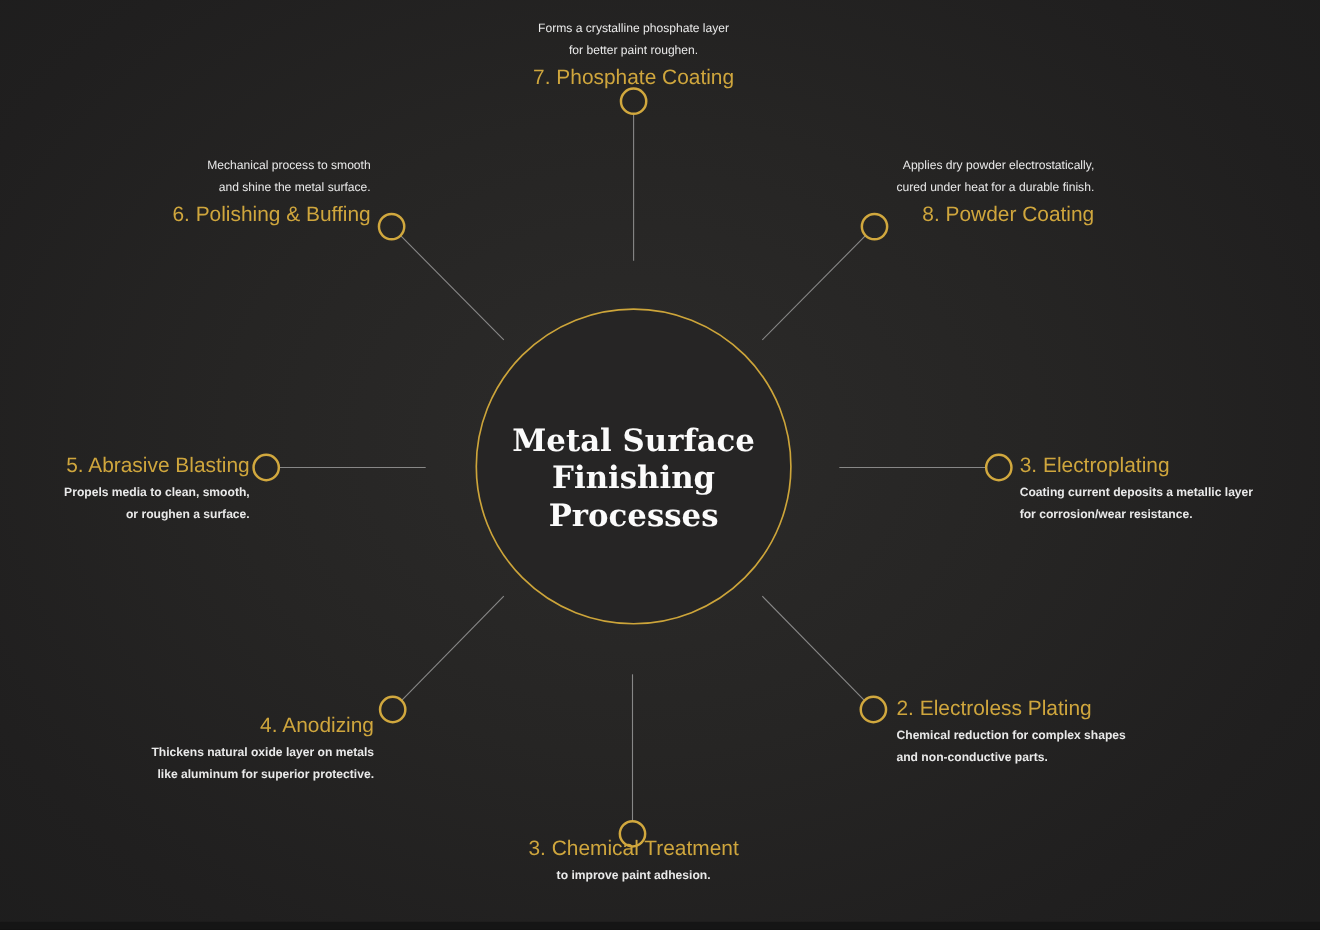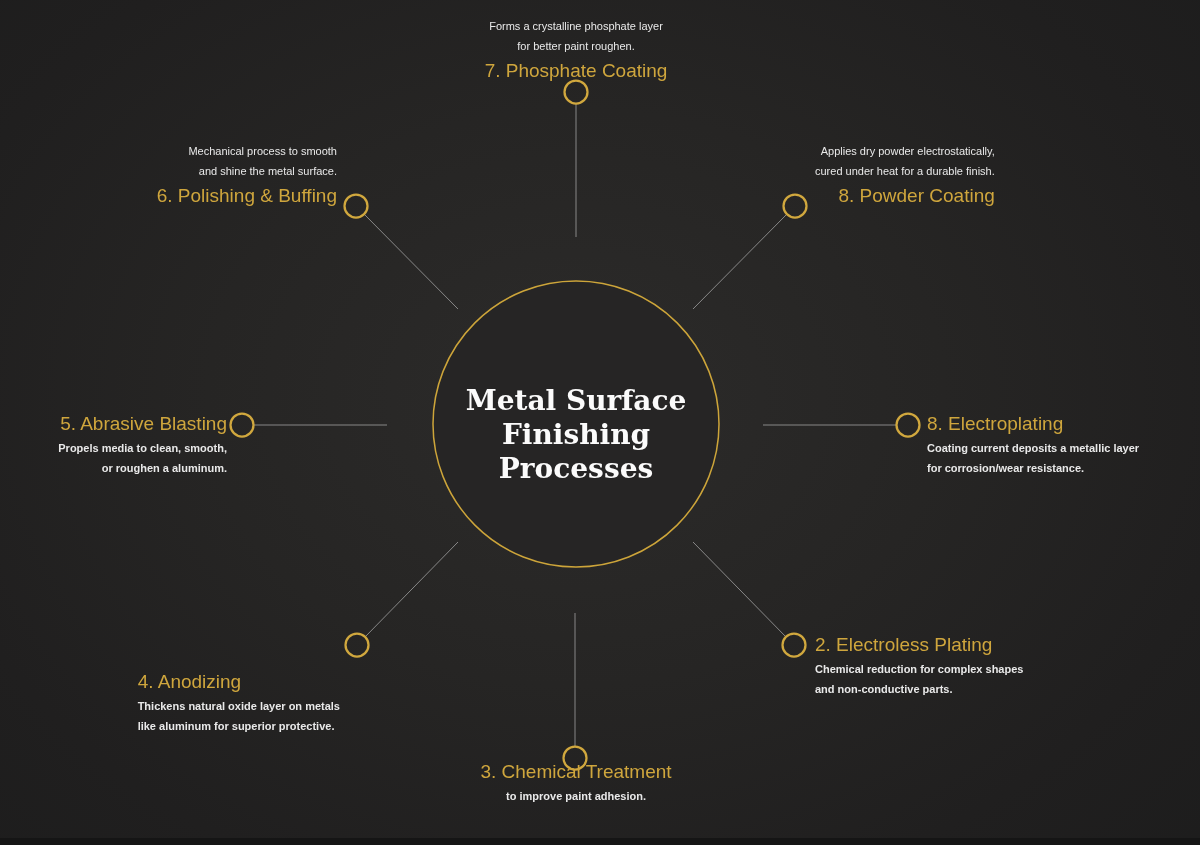--- a/index.html
+++ b/index.html
@@ -34,21 +34,21 @@
     font-size:11px;line-height:20px;
     color:#e9e9e9;
   }
   .node-desc.above{margin-bottom:3px;}
   .node-desc.below{margin-top:2px;font-weight:bold;}
 
   
   .n1{left:927px;top:412px;text-align:left;}
   .n2{left:815px;top:633px;text-align:left;}
   .n3{left:376px;top:760px;width:400px;text-align:center;}
-  .n4{right:860px;top:670px;}
+  .n4{right:860px;top:648px;text-align:right;}
   .n5{right:973px;top:412px;text-align:right;}
   .n6{right:863px;top:141px;text-align:right;}
   .n7{left:376px;top:16px;width:400px;text-align:center;}
   .n8{left:815px;top:141px;text-align:right;}
 
   .bottom-bar{
     position:absolute;left:0;top:838px;width:1200px;height:7px;
     background:#151515;
   }
 </style>
@@ -80,21 +80,21 @@
     <circle class="node-circle" cx="795" cy="206" r="11.5"></circle>
   </svg>
 
   <div class="center-title">
     <div>Metal Surface</div>
     <div>Finishing</div>
     <div>Processes</div>
   </div>
 
   <div class="node n1">
-    <div class="node-title">8. Electroplating</div>
+    <div class="node-title">3. Electroplating</div>
     <div class="node-desc below">
       <div>Coating current deposits a metallic layer</div>
       <div>for corrosion/wear resistance.</div>
     </div>
   </div>
 
   <div class="node n2">
     <div class="node-title">2. Electroless Plating</div>
     <div class="node-desc below">
       <div>Chemical reduction for complex shapes</div>
@@ -114,21 +114,21 @@
     <div class="node-desc below">
       <div>Thickens natural oxide layer on metals</div>
       <div>like aluminum for superior protective.</div>
     </div>
   </div>
 
   <div class="node n5">
     <div class="node-title">5. Abrasive Blasting</div>
     <div class="node-desc below">
       <div>Propels media to clean, smooth,</div>
-      <div>or roughen a aluminum.</div>
+      <div>or roughen a surface.</div>
     </div>
   </div>
 
   <div class="node n6">
     <div class="node-desc above">
       <div>Mechanical process to smooth</div>
       <div>and shine the metal surface.</div>
     </div>
     <div class="node-title">6. Polishing &amp; Buffing</div>
   </div>

